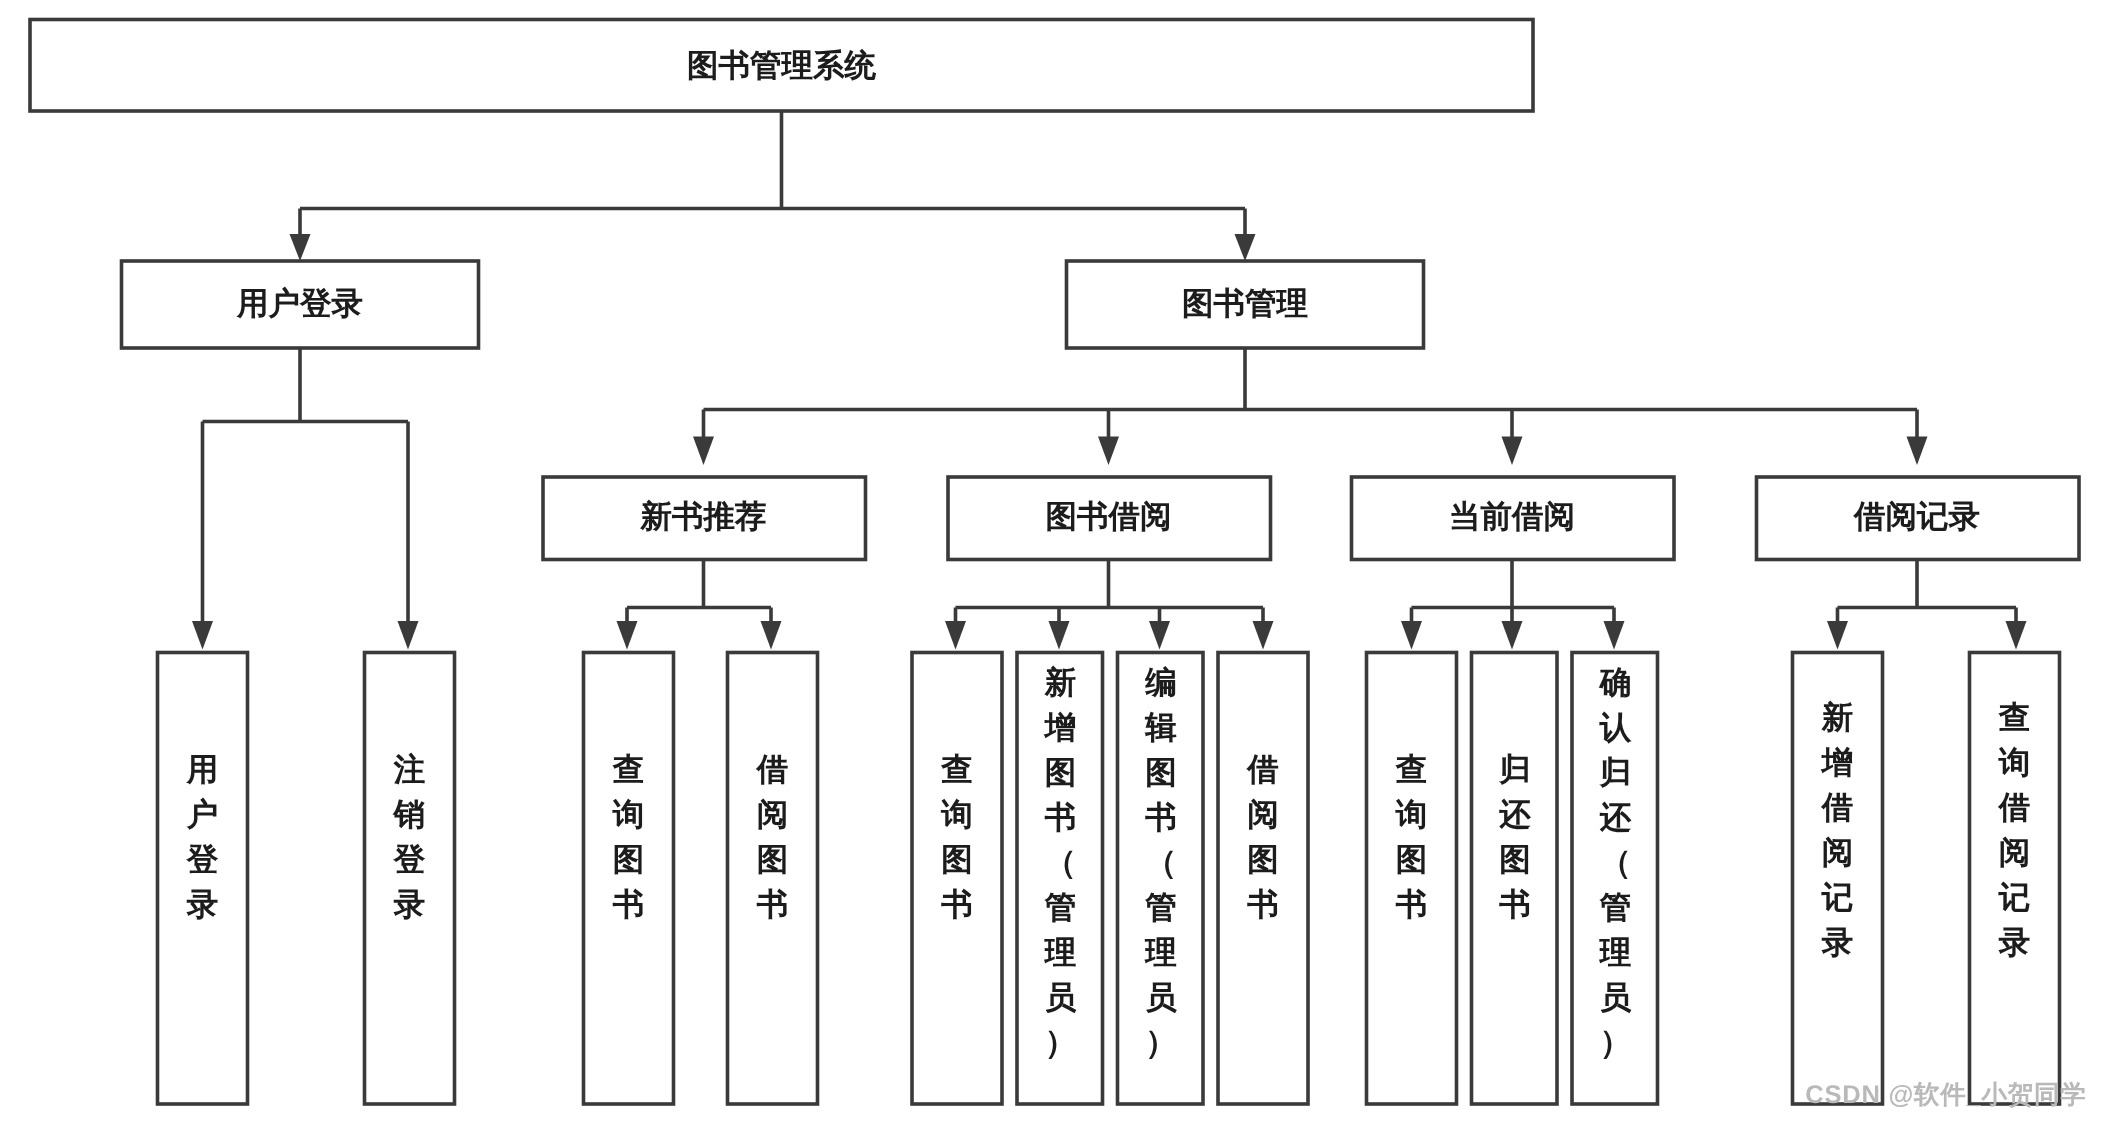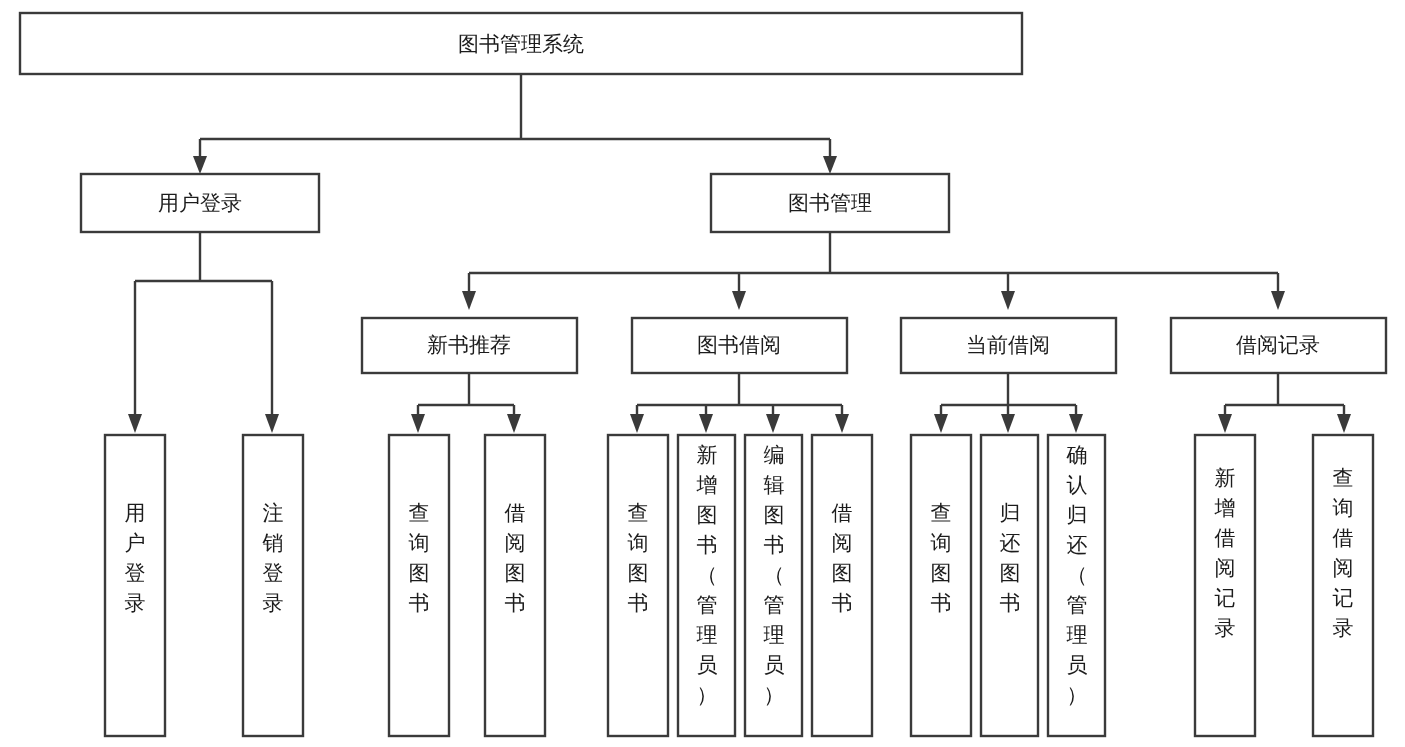--- a/index.html
+++ b/index.html
@@ -10,20 +10,21 @@
   body {
     width: 1405px;
     height: 747px;
     font-family: "Liberation Sans", "DejaVu Sans", sans-serif;
     overflow: hidden;
   }
   #diagram-root {
     position: relative;
     width: 1405px;
     height: 747px;
+    font-weight: bold;
   }
   svg#tree-svg {
     position: absolute;
     top: 0;
     left: 0;
     width: 1405px;
     height: 747px;
     display: block;
   }
   .node-box {
@@ -203,13 +204,14 @@
       <rect class="node-box" x="1195" y="435" width="60" height="301"></rect>
       <text class="node-label-v" x="1225" y="485"><tspan x="1225" y="485">新</tspan><tspan x="1225" y="515">增</tspan><tspan x="1225" y="545">借</tspan><tspan x="1225" y="575">阅</tspan><tspan x="1225" y="605">记</tspan><tspan x="1225" y="635">录</tspan></text>
     </g>
 
     <g>
       <rect class="node-box" x="1313" y="435" width="60" height="301"></rect>
       <text class="node-label-v" x="1343" y="485"><tspan x="1343" y="485">查</tspan><tspan x="1343" y="515">询</tspan><tspan x="1343" y="545">借</tspan><tspan x="1343" y="575">阅</tspan><tspan x="1343" y="605">记</tspan><tspan x="1343" y="635">录</tspan></text>
     </g>
   </svg>
 
+  <div class="watermark">CSDN @软件_小贺同学</div>
 </div>
 
 </body></html>

